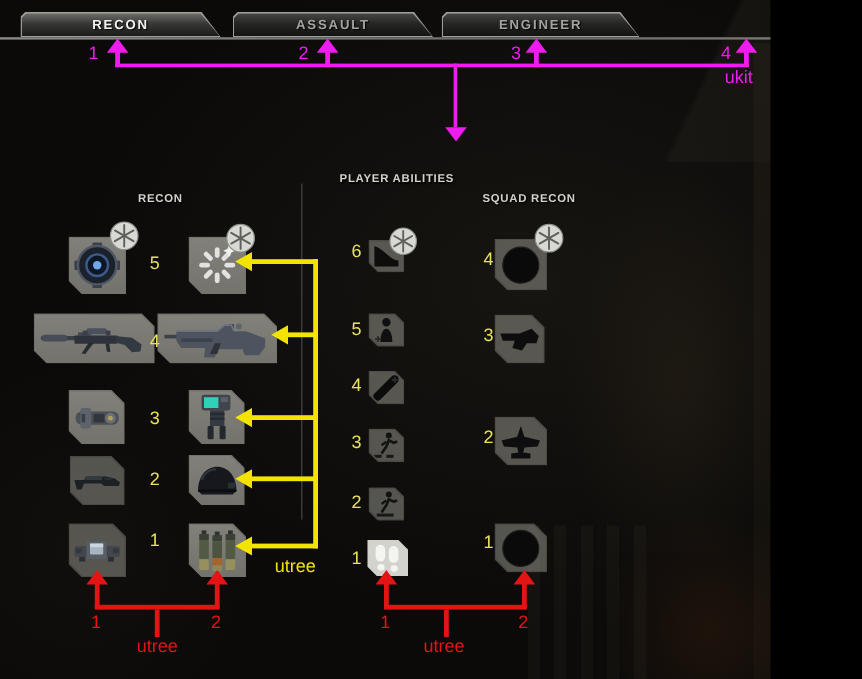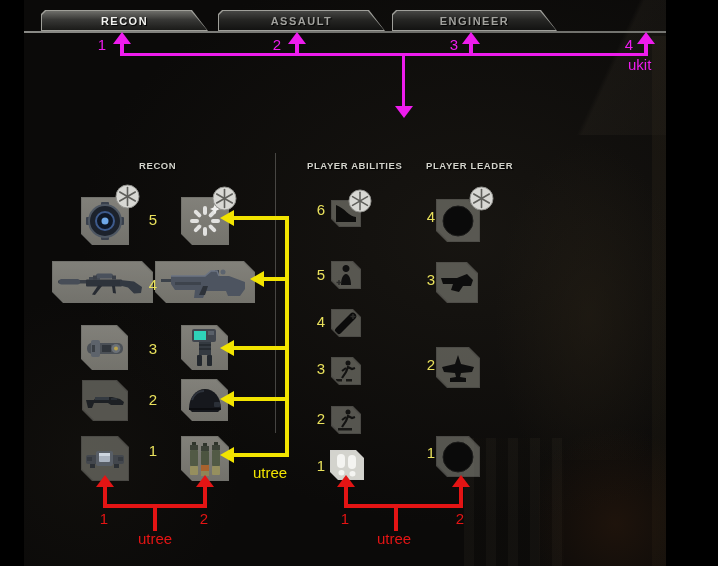--- a/index.html
+++ b/index.html
@@ -1,17 +1,17 @@
 <!DOCTYPE html>
 <html><head>
 <meta charset="utf-8">
 <style>
   html,body{margin:0;padding:0;background:#000;}
   .screen{position:relative;width:642px;height:566px;overflow:hidden;background:#0b0a09;
-          font-family:"Liberation Sans",sans-serif;margin-left:24px;}
+          font-family:"Liberation Sans",sans-serif;}
   .bg{position:absolute;pointer-events:none;}
   
   .tabline{position:absolute;left:0;top:31px;width:718px;height:2px;
            background:linear-gradient(90deg,#8a8a86,#6a6a66 60%,#7b7b77);}
   .tab{position:absolute;top:10px;height:21px;background:rgba(175,175,170,0.9);}
   .tab,.tab .tab-in{clip-path:polygon(0 100%,0 4px,4px 0,calc(100% - 16px) 0,100% 100%);}
   .tab .tab-in{position:absolute;inset:1px;display:flex;align-items:center;justify-content:center;
     background:linear-gradient(180deg,#464644 0%,#262624 45%,#131312 100%);}
   .tab.active .tab-in{background:linear-gradient(180deg,#6e6e6a 0%,#383836 45%,#1b1b19 100%);}
   .tab .lbl{font-size:11px;font-weight:bold;letter-spacing:1.5px;color:#a2a29e;text-shadow:1px 1px 1px #000;}
@@ -67,22 +67,22 @@
         <span class="lbl">ENGINEER</span>
       </div>
   </div>
   <div class="tab" style="left:194px;width:167px;">
     <div class="tab-in">
         <span class="lbl">ASSAULT</span>
       </div>
   </div>
 
   <div class="gametext colhead" style="left:115px;top:160px;">RECON</div>
-  <div class="gametext colhead" style="left:283px;top:160px;">PLAYER ABILITIES</div>
-  <div class="gametext colhead" style="left:402px;top:160px;">PLAYER LEADER</div>
+  <div class="gametext colhead" style="left:283px;top:144px;">PLAYER ABILITIES</div>
+  <div class="gametext colhead" style="left:402px;top:160px;">SQUAD RECON</div>
   <div class="divider"></div>
 
   <div class="tile t11" style="left:57px;top:197px;width:48px;height:48px;">
     <div class="tile-in">
         <svg width="40" height="40" viewBox="0 0 40 40">
       <g fill="#39404c">
             <rect x="16" y="1" width="8" height="6" rx="1"></rect>
             <rect x="16" y="33" width="8" height="6" rx="1"></rect>
             <rect x="1" y="16" width="6" height="8" rx="1"></rect>
             <rect x="33" y="16" width="6" height="8" rx="1"></rect>

